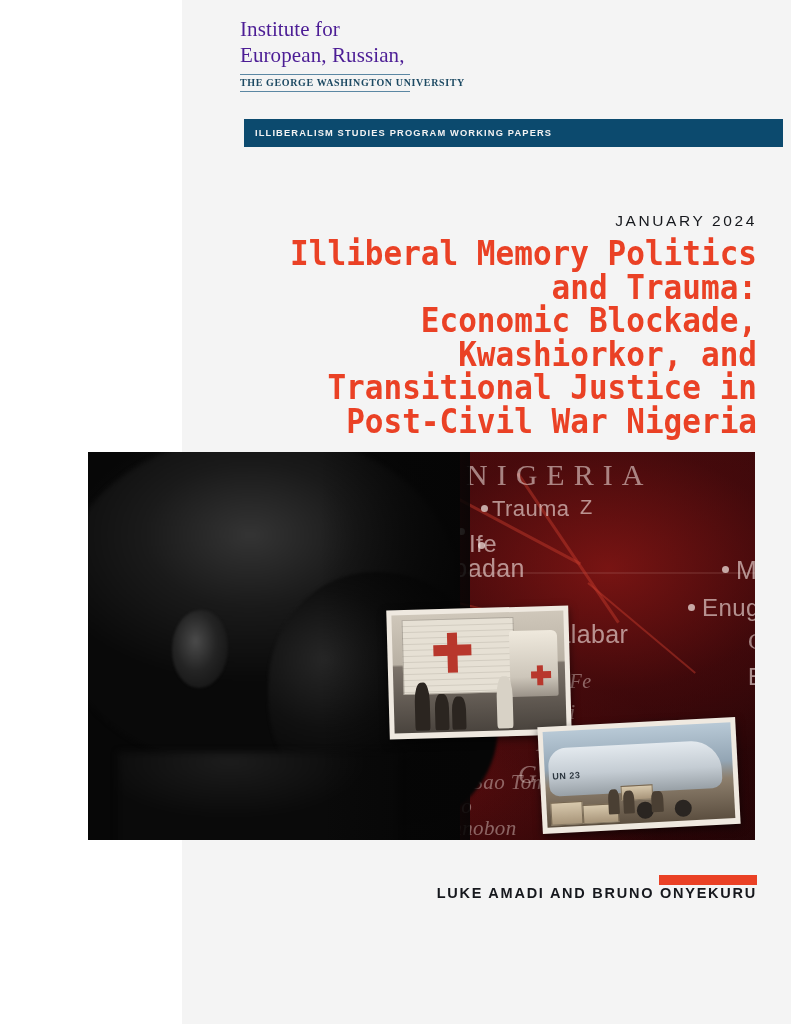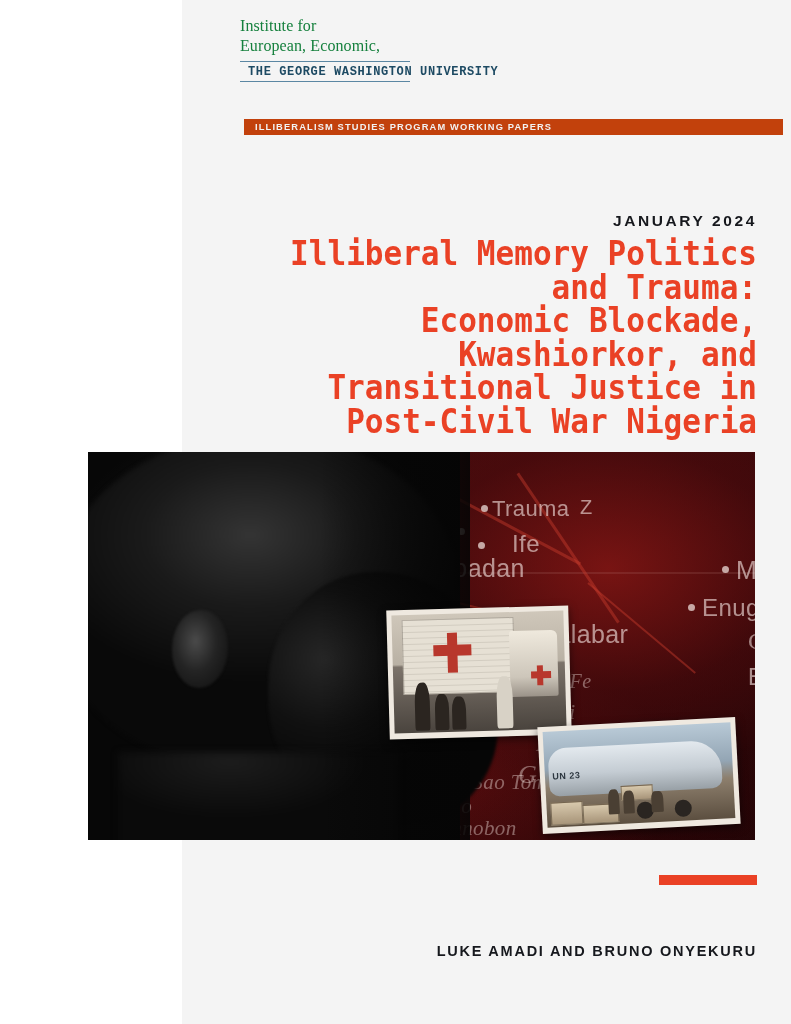--- a/index.html
+++ b/index.html
@@ -32,40 +32,39 @@
 
   
   #ieres-logo {
     position: absolute;
     left: 240px;
     top: 16px;
     width: 220px;
   }
   #ieres-logo .ier-line {
     font-family: "Liberation Serif", serif;
-    font-size: 16px;
+    font-size: 21px;
     line-height: 1.26;
-    color: #15803d;
+    color: #4c1d95;
     letter-spacing: .1px;
     white-space: nowrap;
   }
   #ieres-logo .gwu-rule-top {
     margin-top: 5px;
     border-top: 1.6px solid #5b87a3;
     width: 170px;
   }
   #ieres-logo .gwu-name {
-    font-family: Liberation Mono, monospace;
-    font-size: 12px;
+    font-family: Liberation Serif, serif;
+    font-size: 10px;
     font-weight: 700;
     letter-spacing: .62px;
     color: #1d4a63;
     padding: 2.5px 0 2.5px 0;
     white-space: nowrap;
-    margin-left: 8px;
   }
   #ieres-logo .gwu-rule-bot {
     border-top: 1.6px solid #5b87a3;
     width: 170px;
   }
 
   
   #illiberalism-logo {
     position: absolute;
     left: 537px;
@@ -93,41 +92,41 @@
     margin-top: 1px;
     letter-spacing: .2px;
   }
 
   
   #series-banner {
     position: absolute;
     left: 244px;
     top: 119px;
     width: 539px;
-    height: 16px;
-    background: #c2410c;
+    height: 28px;
+    background: #0c4a6e;
     display: flex;
     align-items: center;
   }
   #series-banner .banner-text {
     color: #f2f2f2;
     font-size: 9.3px;
     font-weight: 700;
     letter-spacing: 1.15px;
     padding-left: 11px;
     white-space: nowrap;
   }
 
   
   #issue-date {
     position: absolute;
     right: 34px;
     top: 212px;
     font-size: 15.5px;
-    font-weight: 700;
+    font-weight: 400;
     letter-spacing: 2.6px;
     color: #16181d;
     text-align: right;
   }
 
   
   #paper-title {
     position: absolute;
     right: 34px;
     top: 237px;
@@ -374,40 +373,40 @@
     position: absolute;
     left: 659px;
     top: 875px;
     width: 98px;
     height: 10px;
     background: #ea4125;
   }
   #authors {
     position: absolute;
     right: 34px;
-    top: 943px;
+    top: 885px;
     font-size: 14.5px;
     font-weight: 700;
     letter-spacing: 1.75px;
     color: #16181d;
     text-align: right;
     white-space: nowrap;
     margin-left: 32px;
   }
 </style>
 </head>
 <body>
 
 <div id="page">
 
   <div id="content-panel"></div>
 
   <div id="ieres-logo">
     <div class="ier-line">Institute for</div>
-    <div class="ier-line">European, Economic,</div>
+    <div class="ier-line">European, Russian,</div>
     <div class="gwu-rule-top"></div>
     <div class="gwu-name">THE GEORGE WASHINGTON UNIVERSITY</div>
     <div class="gwu-rule-bot"></div>
   </div>
 
   <div id="illiberalism-logo">
   </div>
 
   <div id="series-banner">
     <span class="banner-text">ILLIBERALISM STUDIES PROGRAM WORKING PAPERS</span>
@@ -431,28 +430,29 @@
       <div class="graticule" style="left:330px; top:0; width:1.5px; height:388px;"></div>
       <div class="graticule" style="left:0; top:120px; width:667px; height:1.5px;"></div>
 
       <div class="road" style="left:360px; top:40px; width:150px; height:2.5px; transform:rotate(28deg);"></div>
       <div class="road" style="left:300px; top:60px; width:120px; height:2.5px; transform:rotate(72deg);"></div>
       <div class="road" style="left:430px; top:20px; width:180px; height:2.5px; transform:rotate(56deg);"></div>
       <div class="road" style="left:250px; top:120px; width:200px; height:2px; transform:rotate(14deg);"></div>
       <div class="road" style="left:180px; top:190px; width:170px; height:2px; transform:rotate(-20deg);"></div>
       <div class="road" style="left:500px; top:130px; width:140px; height:2px; transform:rotate(40deg);"></div>
 
+      <div class="maplabel country" style="left:378px; top:6px; font-size:30px;">NIGERIA</div>
       <div class="maplabel" style="left:340px; top:48px; font-size:22px;">wo</div>
       <div class="citydot" style="left:393px; top:53px;"></div>
       <div class="maplabel" style="left:404px; top:44px; font-size:22px;">Trauma</div>
       <div class="maplabel" style="left:492px; top:44px; font-size:20px;">Z</div>
       <div class="citydot" style="left:370px; top:76px;"></div>
       <div class="citydot" style="left:358px; top:90px;"></div>
       <div class="citydot" style="left:390px; top:90px;"></div>
-      <div class="maplabel" style="left:424px; top:78px; font-size:24px;">Ife</div>
+      <div class="maplabel" style="left:381px; top:78px; font-size:24px;">Ife</div>
       <div class="citydot" style="left:348px; top:110px;"></div>
       <div class="maplabel" style="left:358px; top:102px; font-size:25px;">Ibadan</div>
       <div class="citydot" style="left:634px; top:114px;"></div>
       <div class="maplabel" style="left:648px; top:104px; font-size:25px;">Makurdi</div>
       <div class="citydot" style="left:600px; top:152px;"></div>
       <div class="maplabel" style="left:614px; top:142px; font-size:24px;">Enugu</div>
 
       <div class="maplabel" style="left:450px; top:168px; font-size:25px;">Calabar</div>
       <div class="maplabel country" style="left:660px; top:176px; font-size:24px;">CAMER</div>
       <div class="maplabel" style="left:660px; top:212px; font-size:23px;">Buea</div>

